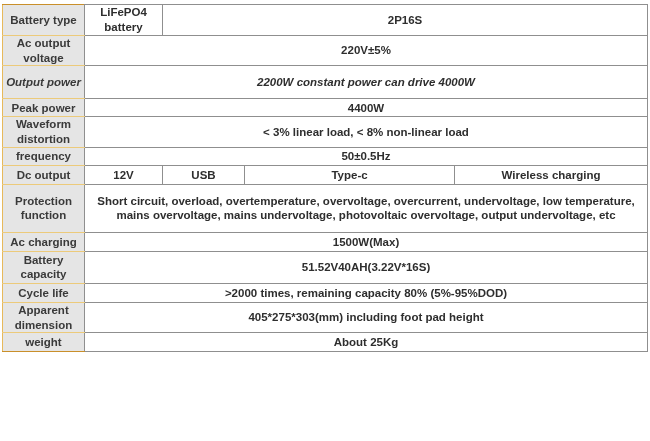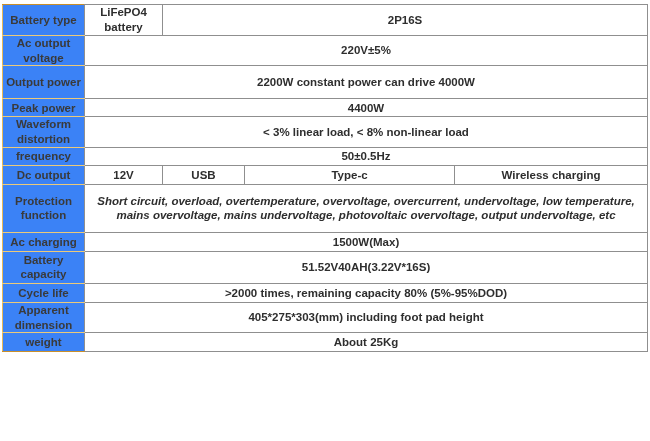--- a/index.html
+++ b/index.html
@@ -22,36 +22,36 @@
   }
   table.spec td {
     border: 1px solid #8f8f8f;
     text-align: center;
     vertical-align: middle;
     padding: 0 2px;
     line-height: 1.28;
     overflow: hidden;
   }
   table.spec td.lbl {
-    background: #3b82f6;
+    background: #e5e5e5;
     border-top: 1px solid #ecca7a;
     border-bottom: 1px solid #ecca7a;
     border-left: 1px solid #e7b95a;
     border-right: 1px solid #8f8f8f;
     color: #3a3a3a;
   }
   table.spec tr:first-child td.lbl { border-top: 1px solid #c98f2a; }
   table.spec tr:last-child td.lbl { border-bottom: 1px solid #c98f2a; }
-  td.pad { padding: 0 14px; font-style: italic; }
+  td.pad { padding: 0 14px; }
   tr.h18 { height: 18px; }
   tr.h19 { height: 19px; }
   tr.h30 { height: 30px; padding-left: 30px; }
   tr.h31 { height: 31px; }
   tr.h32 { height: 32px; }
-  tr.h33 { height: 33px; }
+  tr.h33 { height: 33px; font-style: italic; }
   tr.h48 { height: 48px; }
 </style>
 </head>
 <body>
 
 <table class="spec">
   <colgroup>
     <col style="width:82px">
     <col style="width:78px">
     <col style="width:82px">

